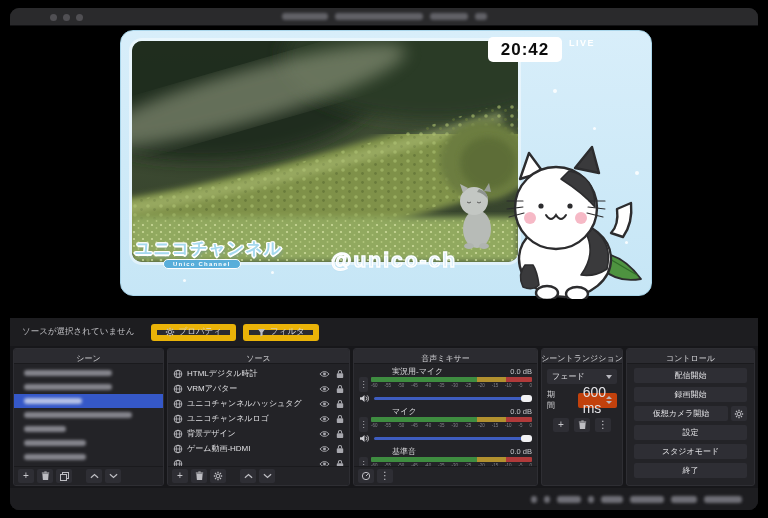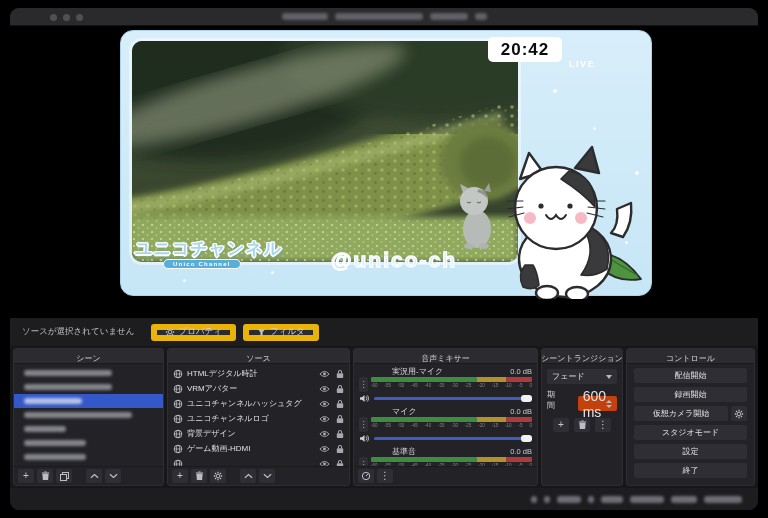--- a/index.html
+++ b/index.html
@@ -19,21 +19,21 @@
   
   .preview { position:relative; height:292px; background:#000; }
   .frame { position:absolute; left:110px; top:4px; width:532px; height:266px;
     background:linear-gradient(#d8eefa,#c6e6f6); border:1px solid #a9d5ea; border-radius:13px; }
   .video { position:absolute; left:11px; top:10px; width:386px; height:221px;
     border-radius:10px; overflow:hidden; box-shadow:0 0 0 3px rgba(255,255,255,.45); }
   .video svg { display:block; }
   .clock { position:absolute; left:367px; top:6px; width:74px; height:25px; background:#fff;
     border-radius:5px; display:flex; align-items:center; justify-content:center;
     font-weight:bold; font-size:17px; letter-spacing:1px; color:#0c0c0c; }
-  .live { position:absolute; left:448px; top:28px; color:#fff; font-weight:bold;
+  .live { position:absolute; left:448px; top:7px; color:#fff; font-weight:bold;
     font-size:9px; letter-spacing:1.5px; }
   .badge { position:absolute; left:14px; top:206px; }
   .badge-main { font-size:17px; font-weight:bold; color:#a5d8ee; letter-spacing:1px;
     text-shadow:-1.5px 0 #fff,1.5px 0 #fff,0 -1.5px #fff,0 1.5px #fff,
       -1px -1px #fff,1px 1px #fff,-1px 1px #fff,1px -1px #fff,2px 3px 3px rgba(110,150,170,.55); }
   .badge-ribbon { margin:-1px 0 0 28px; width:fit-content; background:#58aeda; color:#fff;
     font-size:6px; letter-spacing:1.2px; padding:1px 9px; border-radius:5px;
     border:1px solid #fff; font-weight:bold; }
   .handle { position:absolute; left:210px; top:217px; font-size:21px; font-weight:bold;
     letter-spacing:2px; color:#ddeffa; -webkit-text-stroke:1.3px #fff;
@@ -94,21 +94,21 @@
   .track { flex:1; height:3px; background:#3e5dc0; border-radius:2px; position:relative; }
   .knob { position:absolute; right:0; top:-2px; width:11px; height:7px; background:#f2f2f4;
     border-radius:3px; }
 
   
   .tr-body { padding:5px; }
   .tr-select { height:15px; background:#2e2e34; border-radius:2px; display:flex;
     align-items:center; padding:0 5px; font-size:8px; color:#e2e2e6; }
   .caret { margin-left:auto; width:0; height:0; border-left:3.5px solid transparent;
     border-right:3.5px solid transparent; border-top:4px solid #b9b9bf; }
-  .tr-dur { display:flex; align-items:flex-end; gap:16px; margin-top:5px; }
+  .tr-dur { display:flex; align-items:center; gap:16px; margin-top:5px; }
   .tr-durlabel { font-size:8px; color:#d5d5d8; }
   .spin { flex:1; height:15px; background:#c2410c; border-radius:2px; display:flex;
     align-items:center; padding:0 5px; font-size:14px; color:#e2e2e6; }
   .spin-arrows { margin-left:auto; display:flex; flex-direction:column; gap:2px; }
   .sa-up { width:0; height:0; border-left:3px solid transparent; border-right:3px solid transparent;
     border-bottom:3.5px solid #b9b9bf; }
   .sa-dn { width:0; height:0; border-left:3px solid transparent; border-right:3px solid transparent;
     border-top:3.5px solid #b9b9bf; }
   .tr-btns { display:flex; gap:5px; justify-content:center; margin-top:7px; }
 
@@ -710,26 +710,26 @@
               <svg width="10" height="10" viewBox="0 0 12 12">
                 <circle cx="6" cy="6" r="2.2" fill="none" stroke="#bdbdc2" stroke-width="1.2"></circle>
                 <g stroke="#bdbdc2" stroke-width="1.6">
                   <path d="M6 1v1.6M6 9.4V11M1 6h1.6M9.4 6H11M2.5 2.5l1.1 1.1M8.4 8.4l1.1 1.1M9.5 2.5L8.4 3.6M3.6 8.4L2.5 9.5"></path>
                 </g>
               </svg>
             </div>
           </div>
 
           <div class="ctl-row">
+            <div class="ctl-btn">設定</div>
+
+          </div>
+
+          <div class="ctl-row">
             <div class="ctl-btn">スタジオモード</div>
-
-          </div>
-
-          <div class="ctl-row">
-            <div class="ctl-btn">設定</div>
 
           </div>
 
           <div class="ctl-row">
             <div class="ctl-btn">終了</div>
 
           </div>
         </div>
     </div>
   </div>

